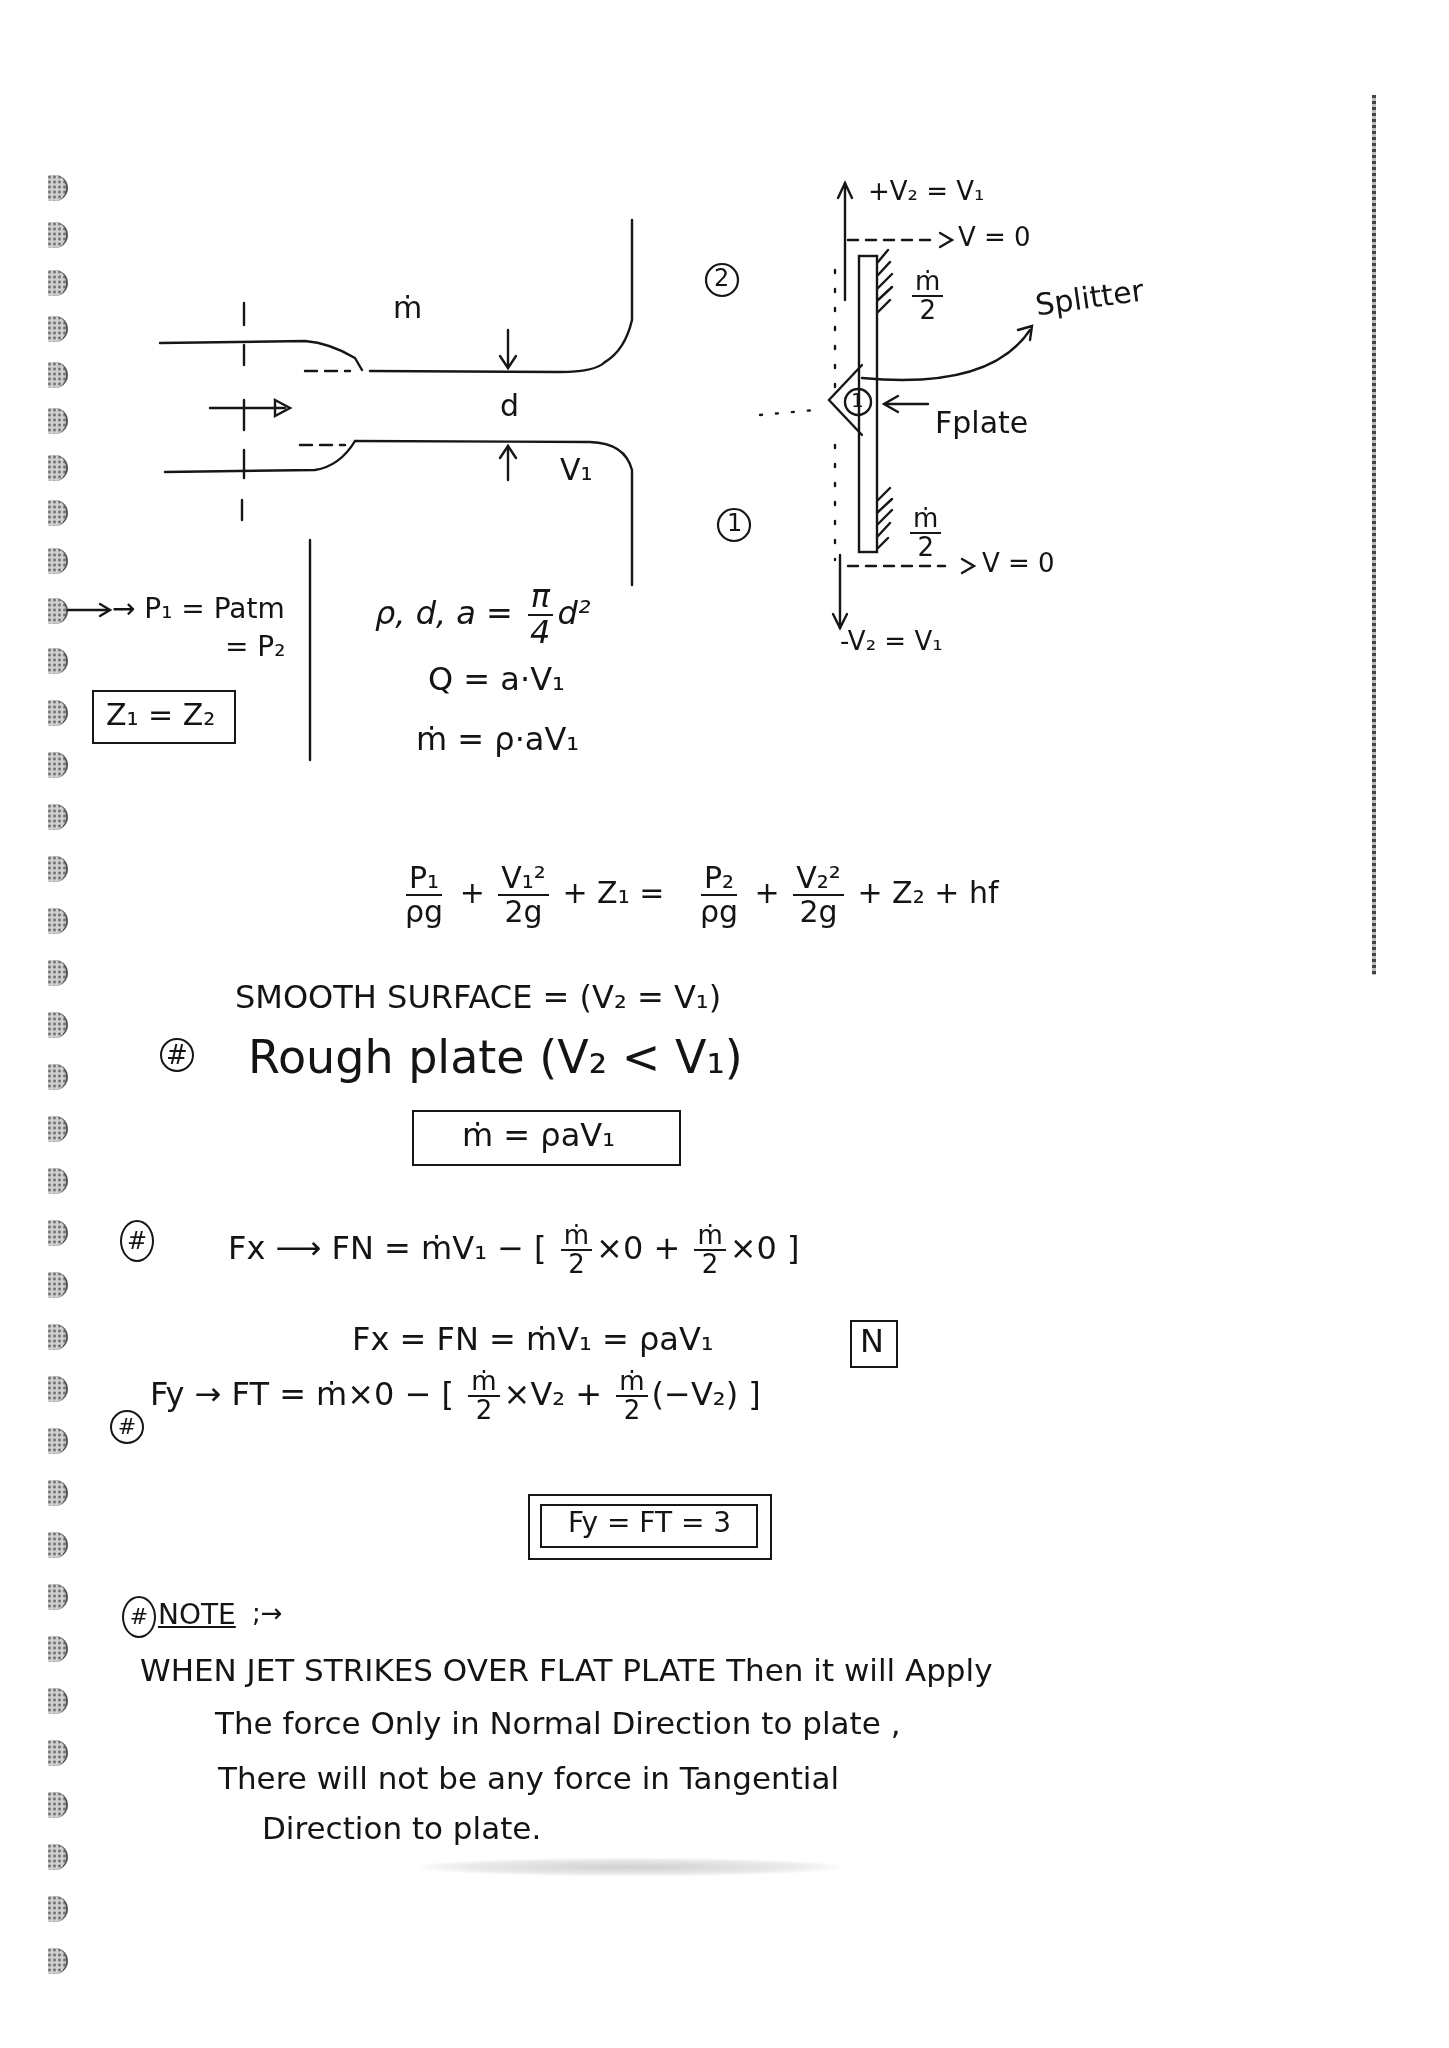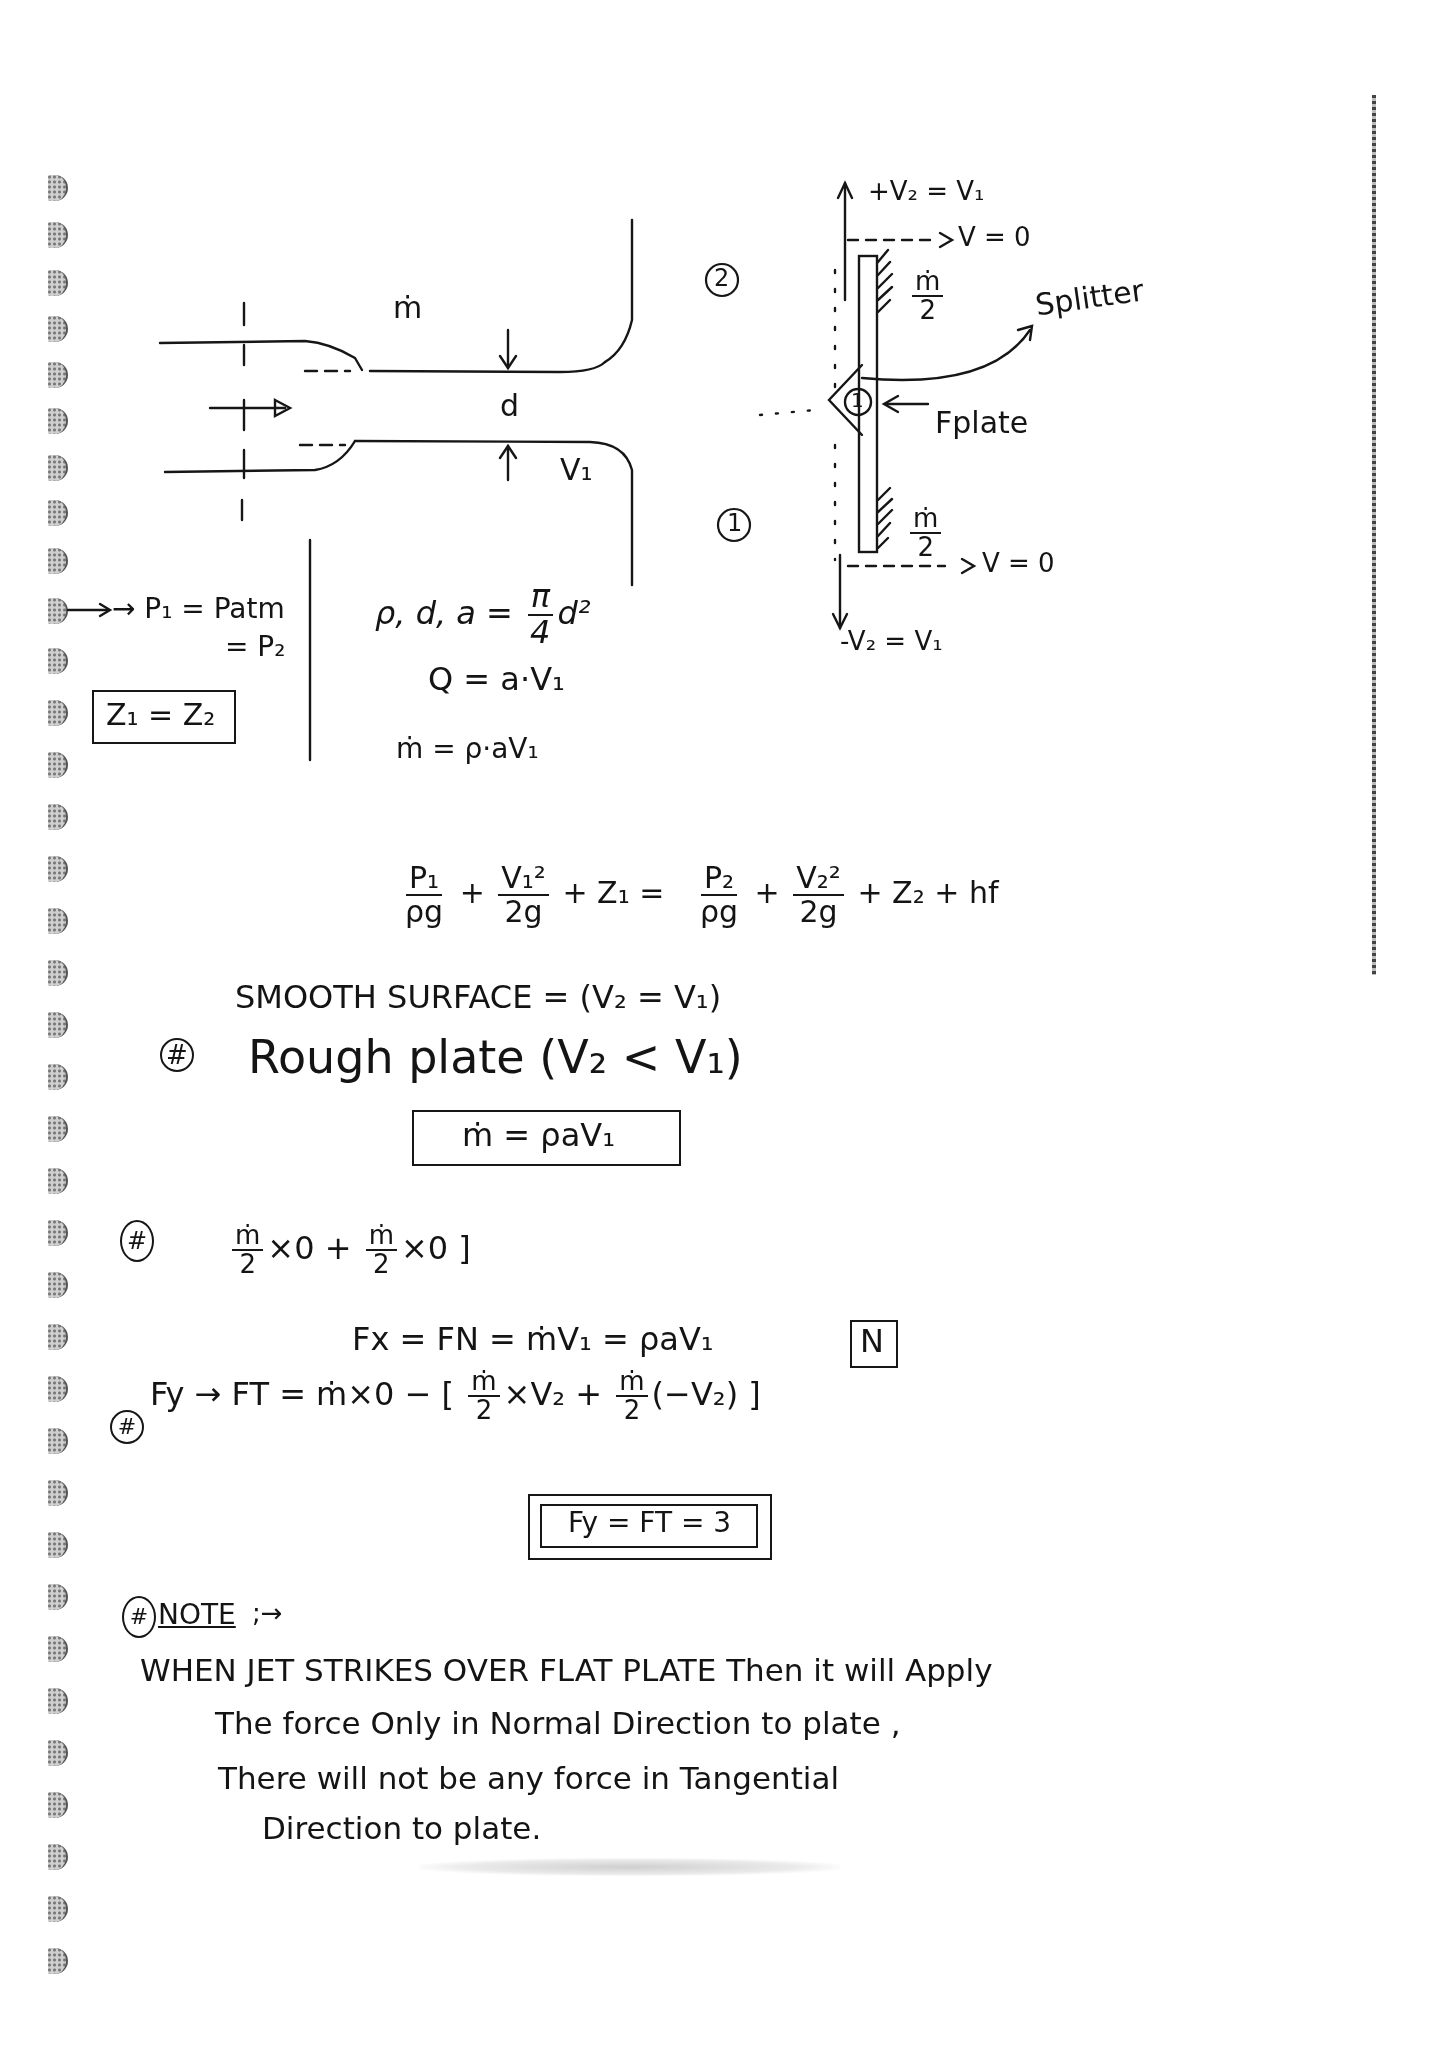--- a/index.html
+++ b/index.html
@@ -164,21 +164,21 @@
 <div class="box" style="left:92px;top:690px;width:140px;height:50px;"></div>
 <div class="hand" style="left:106px;top:697px;font-size:30px;">Z₁ = Z₂</div>
 
 <div class="hand" style="left:375px;top:580px;font-size:32px;font-style:italic;">
   <span>ρ, d, a = </span><span class="frac">
       <span class="num">π</span>
       <span class="den">4</span>
     </span><span>d²</span>
 </div>
 <div class="hand" style="left:428px;top:660px;font-size:32px;">Q = a·V₁</div>
-<div class="hand" style="left:396px;top:720px;font-size:28px;margin-top:12px;">ṁ = ρ·aV₁</div>
+<div class="hand" style="left:416px;top:720px;font-size:32px;">ṁ = ρ·aV₁</div>
 
 <div class="hand" style="left:398px;top:862px;font-size:30px;">
   <span class="frac">
       <span class="num">P₁</span>
       <span class="den">ρg</span>
     </span> +
   <span class="frac">
       <span class="num">V₁²</span>
       <span class="den">2g</span>
     </span>
@@ -195,20 +195,21 @@
 </div>
 
 <div class="hand" style="left:235px;top:978px;font-size:32px;">SMOOTH SURFACE = (V₂ = V₁)</div>
 <div class="hand" style="left:160px;top:1038px;font-size:26px;border:2px solid #161616;border-radius:50%;width:30px;height:30px;text-align:center;line-height:30px;">#</div>
 <div class="hand" style="left:248px;top:1030px;font-size:46px;">Rough plate (V₂ &lt; V₁)</div>
 <div class="box" style="left:412px;top:1110px;width:265px;height:52px;"></div>
 <div class="hand" style="left:462px;top:1116px;font-size:32px;">ṁ = ρaV₁</div>
 
 <div class="hand" style="left:120px;top:1220px;font-size:24px;border:2px solid #161616;border-radius:50%;width:30px;height:38px;text-align:center;line-height:38px;">#</div>
 <div class="hand" style="left:228px;top:1222px;font-size:32px;">
+  <span>Fx ⟶ FN = ṁV₁ − [</span>
   <span class="frac" style="font-size:26px">
       <span class="num">ṁ</span>
       <span class="den">2</span>
     </span><span>×0 +</span>
   <span class="frac" style="font-size:26px">
       <span class="num">ṁ</span>
       <span class="den">2</span>
     </span><span>×0 ]</span>
 </div>
 <div class="hand" style="left:352px;top:1320px;font-size:32px;">Fx = FN = ṁV₁ = ρaV₁</div>

